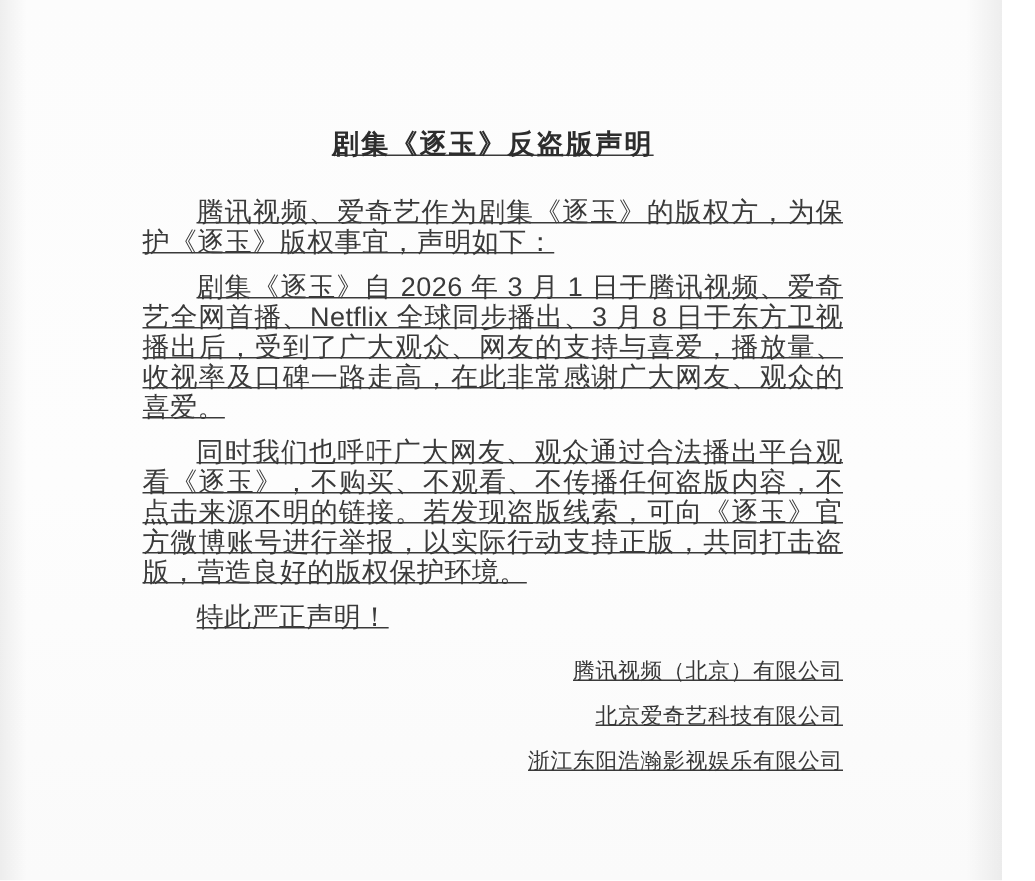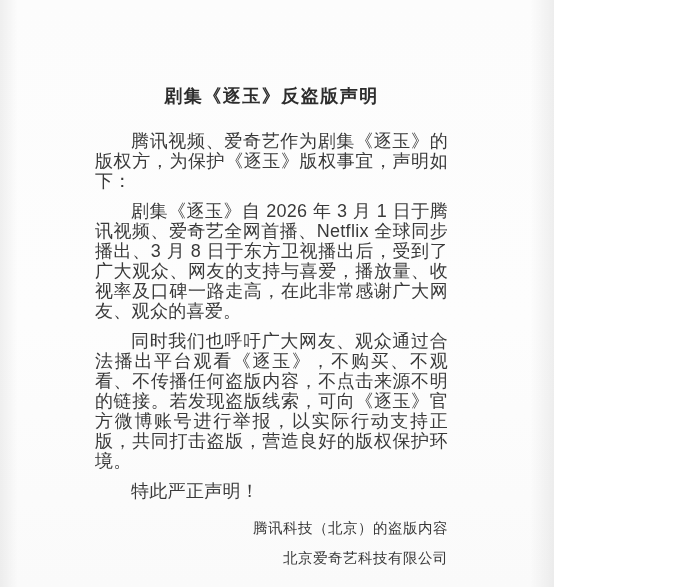--- a/index.html
+++ b/index.html
@@ -2,31 +2,32 @@
 <html><head>
 <meta charset="utf-8">
 <style>
   html, body {
     margin: 0;
     padding: 0;
     background: #ffffff;
   }
   .page {
     position: relative;
-    width: 554px;
+    width: 668px;
     height: 587px;
     box-sizing: border-box;
     overflow: hidden;
     font-family: "Liberation Sans", "DejaVu Sans", sans-serif;
     color: #3a3a3a;
     background:
       linear-gradient(90deg, rgba(0,0,0,0.00) 672px, rgba(0,0,0,0.045) 676px, rgba(0,0,0,0.00) 681px),
       linear-gradient(90deg, rgba(0,0,0,0.055) 0px, rgba(0,0,0,0.00) 18px),
       linear-gradient(270deg, rgba(0,0,0,0.06) 0px, rgba(0,0,0,0.00) 24px),
       linear-gradient(180deg, #fcfcfc 0%, #fdfdfd 55%, #fafafa 100%);
+    text-decoration: underline;
   }
   .content {
     box-sizing: border-box;
     padding: 84px 106px 0 95px;
   }
   .title {
     margin: 0 0 23px 0;
     font-size: 18px;
     font-weight: bold;
     text-align: center;
@@ -67,19 +68,20 @@
     <p class="para">腾讯视频、爱奇艺作为剧集《逐玉》的版权方，为保护《逐玉》版权事宜，声明如下：</p>
 
     <p class="para">剧集《逐玉》自 2026 年 3 月 1 日于腾讯视频、爱奇艺全网首播、Netflix 全球同步播出、3 月 8 日于东方卫视播出后，受到了广大观众、网友的支持与喜爱，播放量、收视率及口碑一路走高，在此非常感谢广大网友、观众的喜爱。</p>
 
 
     <p class="para">同时我们也呼吁广大网友、观众通过合法播出平台观看《逐玉》，不购买、不观看、不传播任何盗版内容，不点击来源不明的链接。若发现盗版线索，可向《逐玉》官方微博账号进行举报，以实际行动支持正版，共同打击盗版，营造良好的版权保护环境。</p>
 
     <p class="para closing">特此严正声明！</p>
 
     <div class="signatures">
-      <div class="sig">腾讯科技（北京）的盗版内容</div>
+      <div class="sig">腾讯视频（北京）有限公司</div>
       <div class="sig">北京爱奇艺科技有限公司</div>
+      <div class="sig">浙江东阳浩瀚影视娱乐有限公司</div>
 
     </div>
 
   </div>
 </div>
 
 </body></html>

